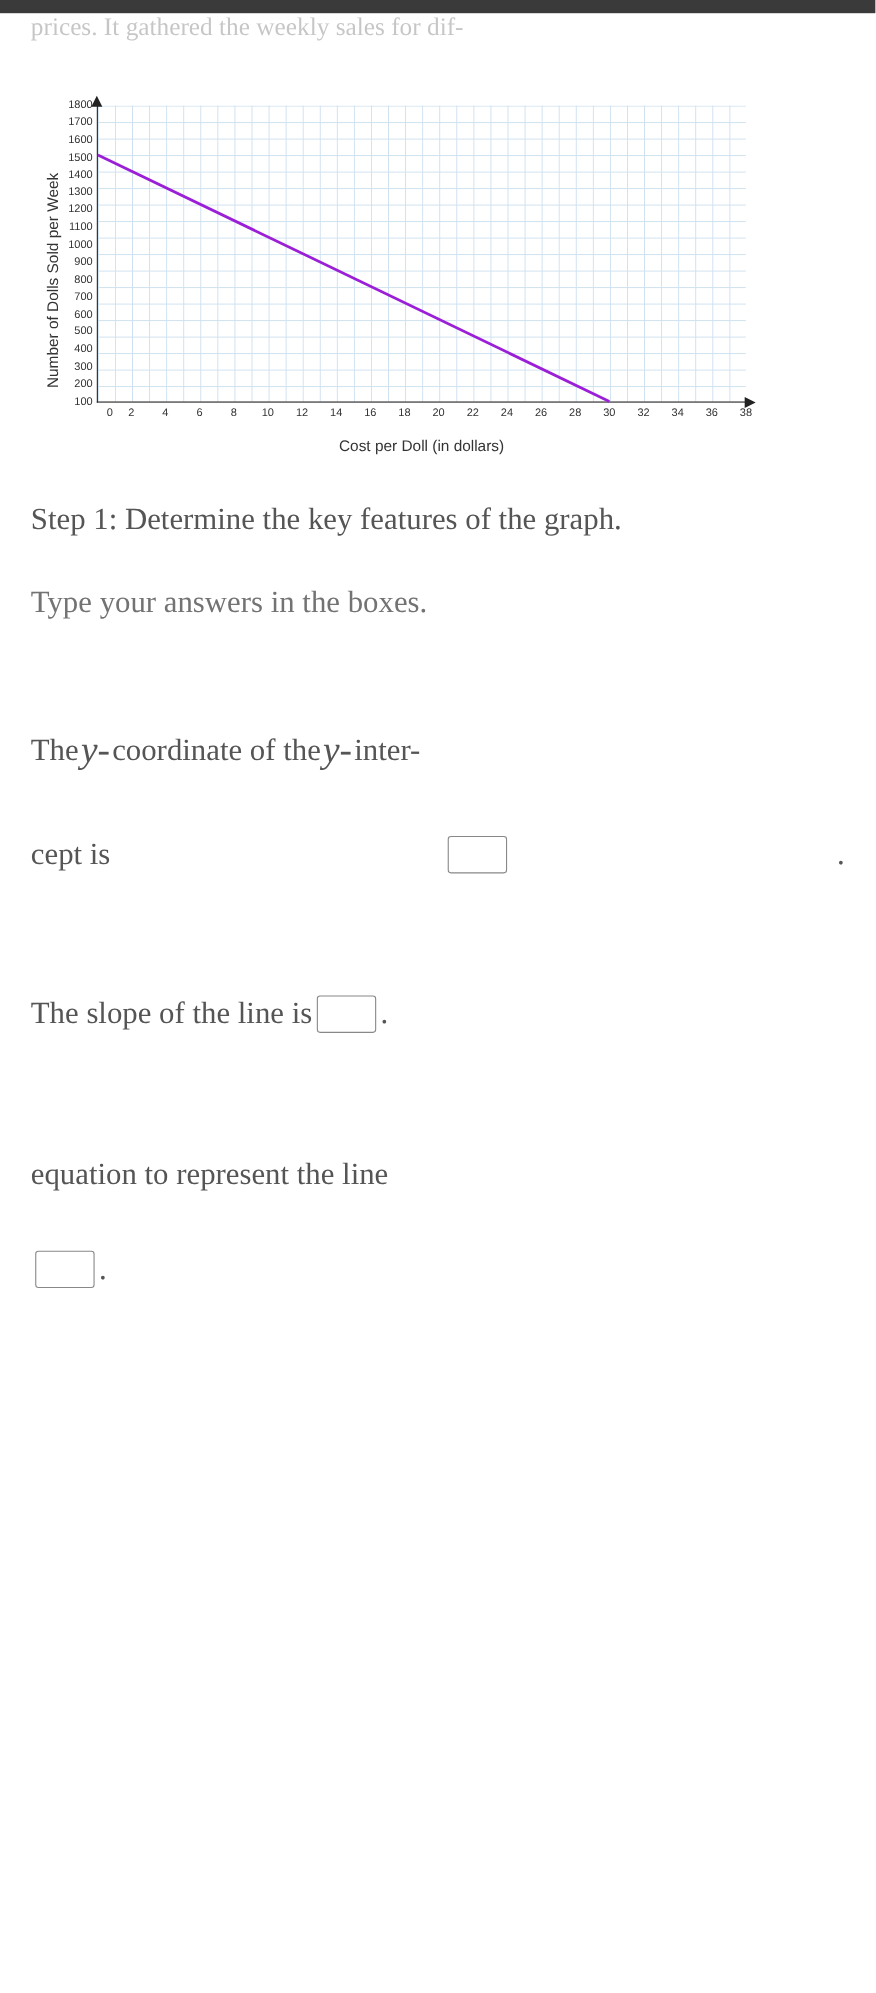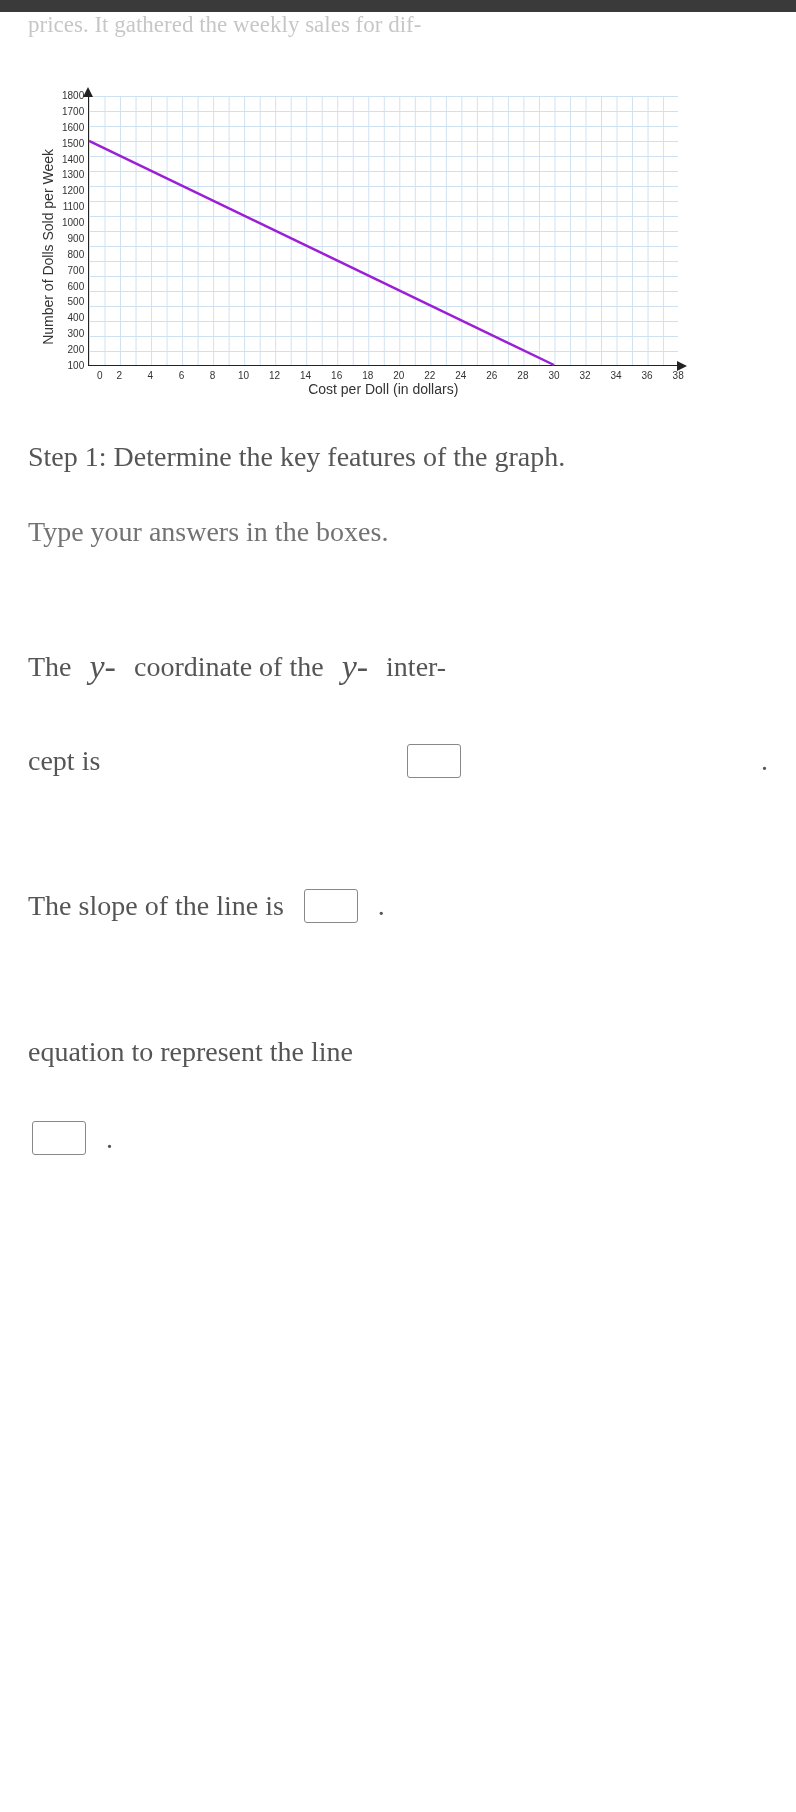--- a/index.html
+++ b/index.html
@@ -104,21 +104,21 @@
   }
   .x-ticks span { flex:0 0 31.05px; text-align:center; transform: translateX(-15.5px); }
   .x-ticks span:first-child { transform: translateX(-4px); }
   .x-axis-label {
     font-family: Arial, sans-serif;
     font-size: 14px;
     color:#333;
     text-align:center;
     width: 590px;
     margin-left:auto;
-    margin-top:0;
+    margin-top:16px;
   }
 
   .step-text {
     font-size: 28px;
     line-height: 1.45;
     color: #555;
     margin-top: 34px;
   }
   .instr {
     font-size: 28px;
@@ -127,21 +127,21 @@
   }
   .question-block {
     margin-top: 78px;
     font-size: 28px;
     color: #555;
   }
   .question-line {
     display: flex;
     flex-wrap: wrap;
     align-items: center;
-    gap: 16px;
+    gap: 0;
     line-height: 2.4;
   }
   .mathit {
     font-family: 'Times New Roman', serif;
     font-style: italic;
     font-size: 34px;
     padding: 0 2px;
   }
   .answer-box {
     display:inline-block;

